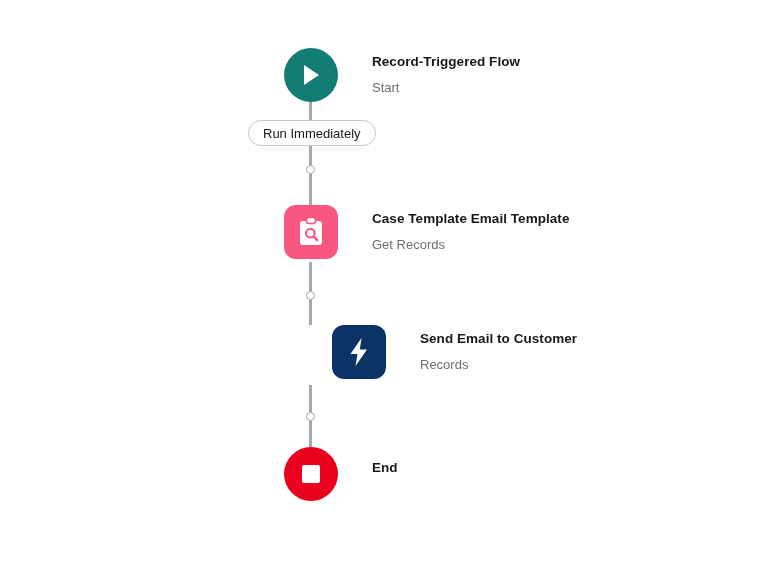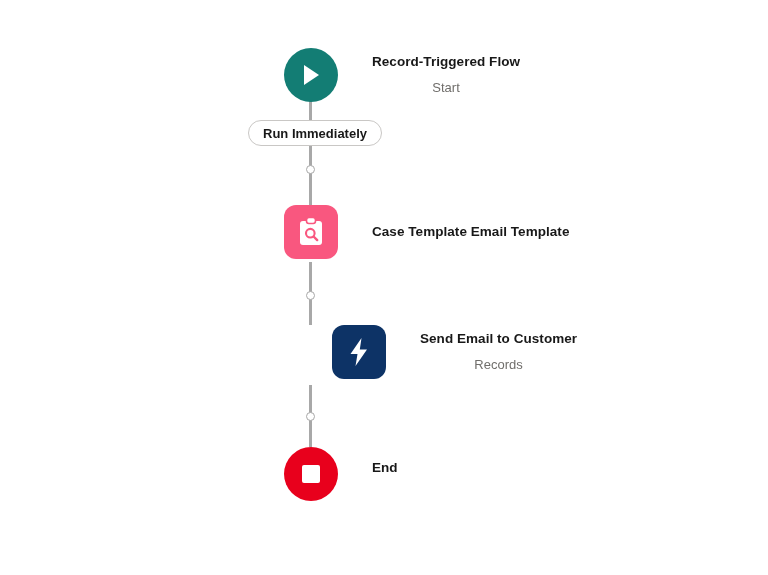--- a/index.html
+++ b/index.html
@@ -68,21 +68,20 @@
     font-weight: bold;
     color: #181818;
     white-space: nowrap;
     letter-spacing: 0.05px;
   }
   .node-sub {
     font-size: 13px;
     color: #706e6b;
     white-space: nowrap;
     margin-top: 10px;
-    text-align: center;
   }
 
   
   .circle {
     width: 54px;
     height: 54px;
     border-radius: 50%;
     display: flex;
     align-items: center;
     justify-content: center;
@@ -106,21 +105,21 @@
     border: 1.5px solid #c9c7c5;
     border-radius: 13px;
     background: #ffffff;
     display: flex;
     align-items: center;
     justify-content: center;
     box-sizing: border-box;
   }
   .pill-label {
     font-size: 13px;
-    font-weight: bold;
+    font-weight: normal;
     color: #181818;
     white-space: nowrap;
   }
 
   svg { display: block; }
 </style>
 </head>
 <body>
 
 <div id="canvas">
@@ -161,20 +160,21 @@
           <rect x="4" y="5" width="22" height="24" rx="3" fill="#ffffff"></rect>
           <rect x="10.5" y="1.5" width="9" height="6" rx="2.4" fill="#ffffff"></rect>
           <rect x="10.5" y="1.5" width="9" height="6" rx="2.4" fill="none" stroke="#f9577f" stroke-width="1.6"></rect>
           <circle cx="14.3" cy="17.2" r="4.3" fill="none" stroke="#f9577f" stroke-width="2.1"></circle>
           <line x1="17.6" y1="20.5" x2="21.2" y2="24.1" stroke="#f9577f" stroke-width="2.4" stroke-linecap="round"></line>
         </svg>
       </div>
     </div>
     <div class="node-text">
       <div class="node-title">Case Template Email Template</div>
+      <div class="node-sub">Get Records</div>
     </div>
   </div>
 
   <div class="node" style="top:325px;padding-left:48px;">
     <div class="node-icon">
       <div class="rounded-sq" style="background:#0d3366;">
         <svg width="26" height="32" viewBox="0 0 26 32" aria-hidden="true">
           <path d="M15.5 2 L4.5 18 L11.5 18 L9.5 30 L21 13.5 L13.8 13.5 Z" fill="#ffffff"></path>
         </svg>
       </div>

